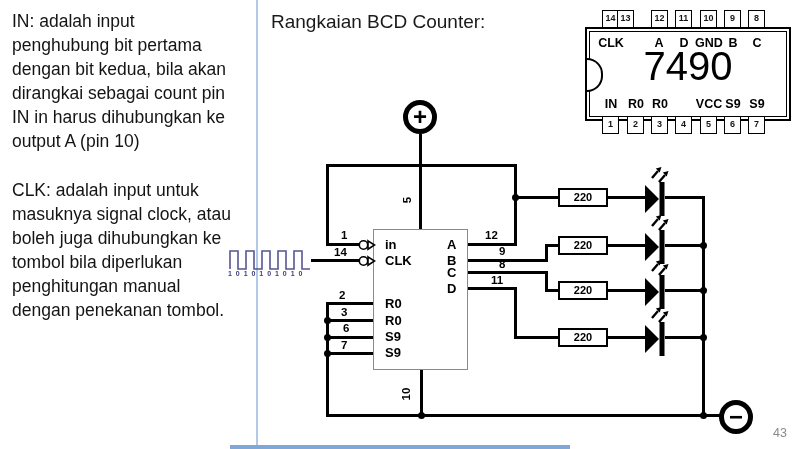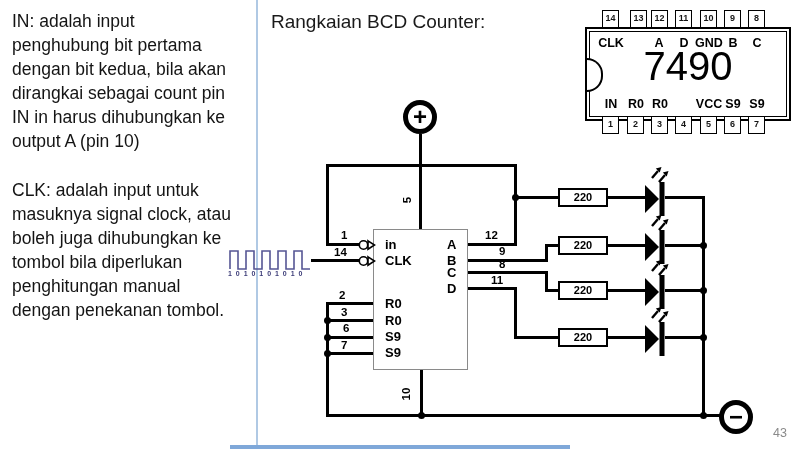--- a/index.html
+++ b/index.html
@@ -66,21 +66,21 @@
   <div class="title">Rangkaian BCD Counter:</div>
 
   <div>
     <div class="pkg-body">
       <div class="pkg-inner"></div>
     </div>
     <div class="pkg-notch"></div>
     <div class="pkg-name">7490</div>
 
     <div class="pin" style="left:602px;top:10px">14</div>
-    <div class="pin" style="left:630px;top:10px">13</div>
+    <div class="pin" style="left:617px;top:10px">13</div>
     <div class="pin" style="left:651px;top:10px">12</div>
     <div class="pin" style="left:675px;top:10px">11</div>
     <div class="pin" style="left:700px;top:10px">10</div>
     <div class="pin" style="left:724px;top:10px">9</div>
     <div class="pin" style="left:748px;top:10px">8</div>
 
     <div class="plbl" style="left:594px;top:36px;width:34px">CLK</div>
     <div class="plbl" style="left:647px;top:36px;width:24px">A</div>
     <div class="plbl" style="left:672px;top:36px;width:24px">D</div>
     <div class="plbl" style="left:691px;top:36px;width:36px">GND</div>

